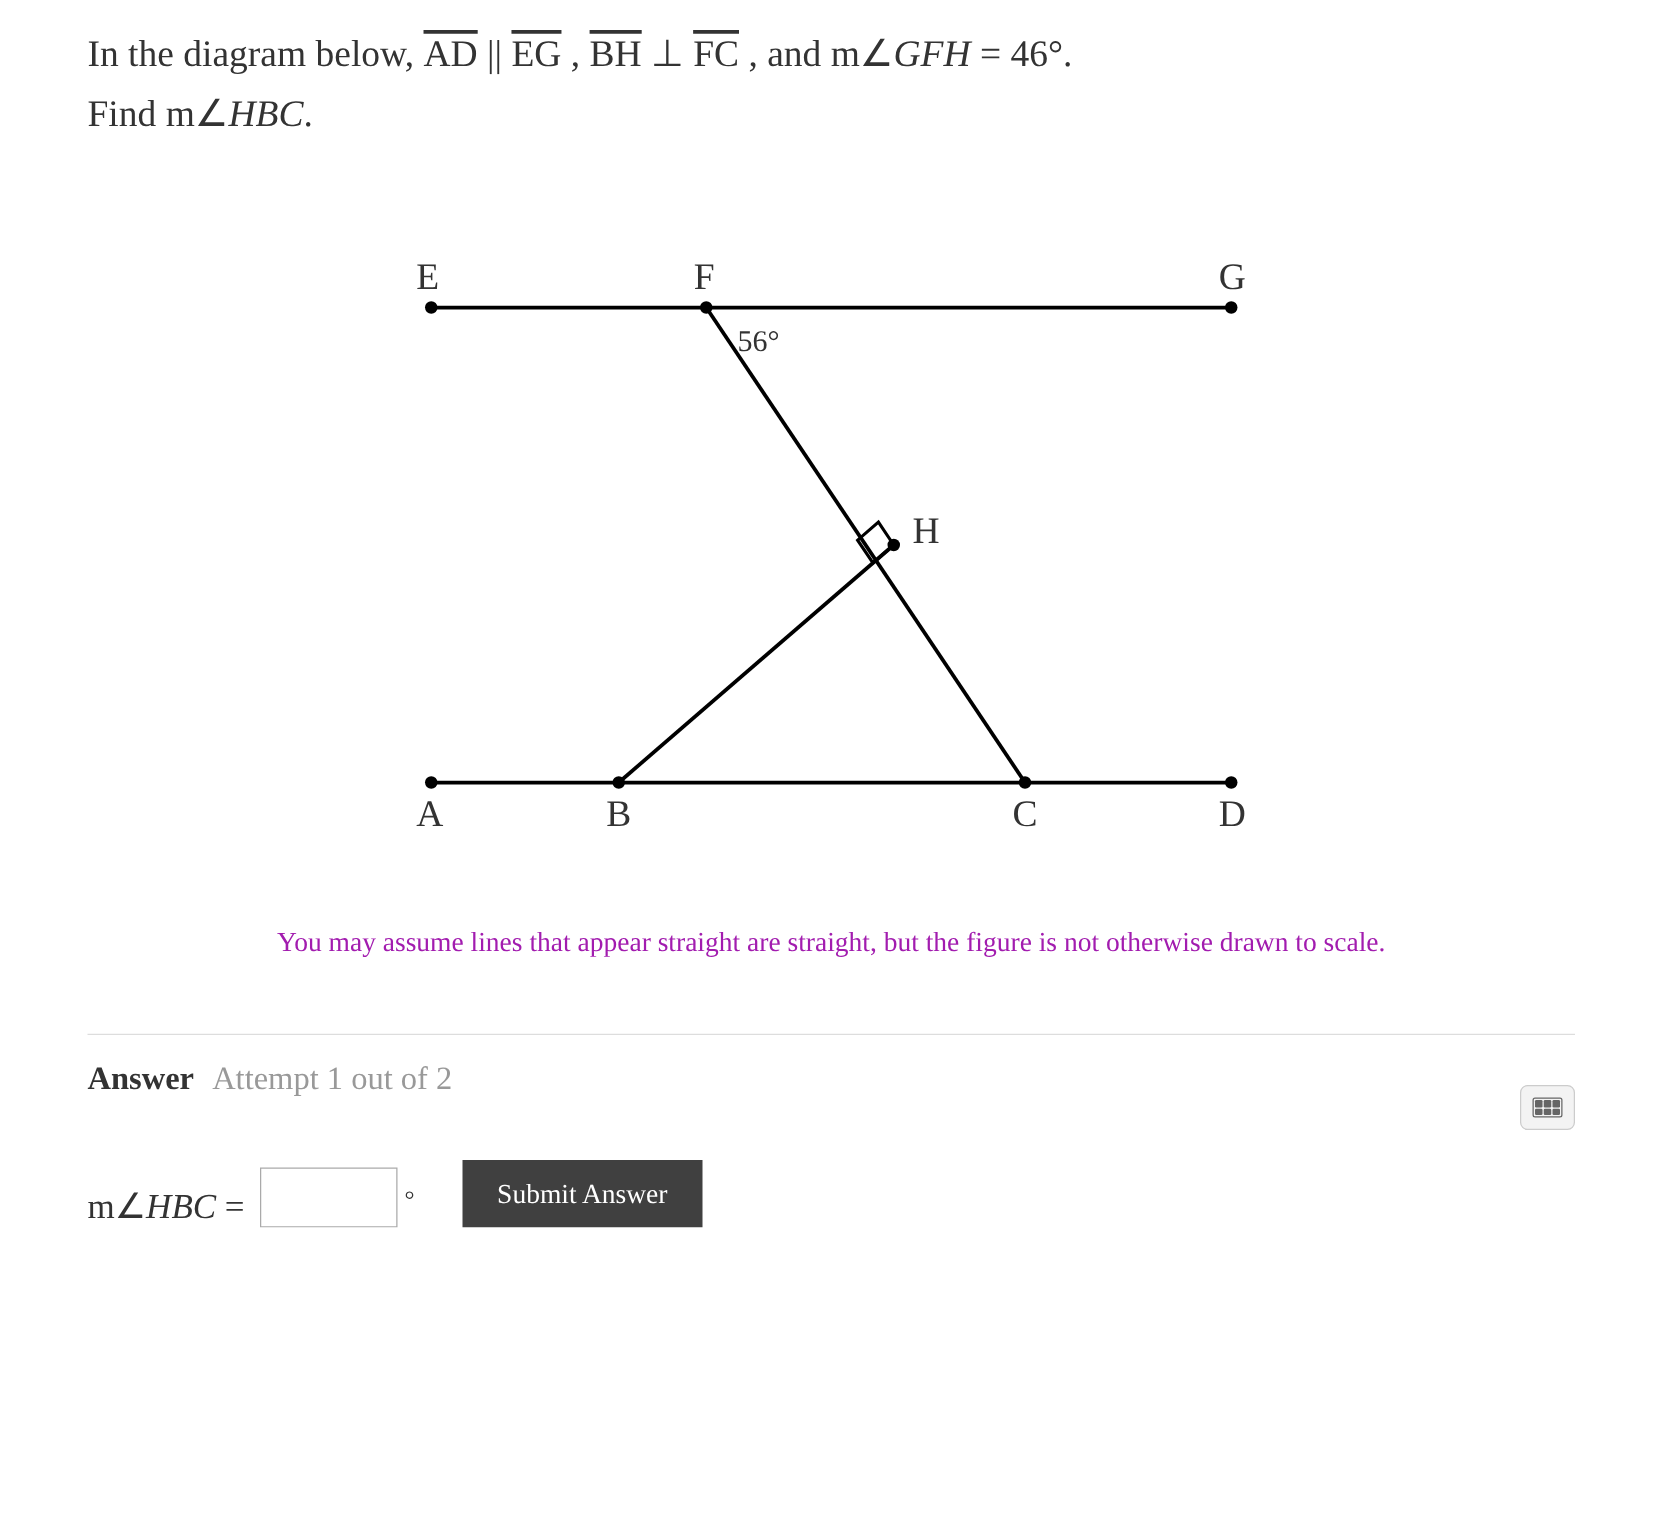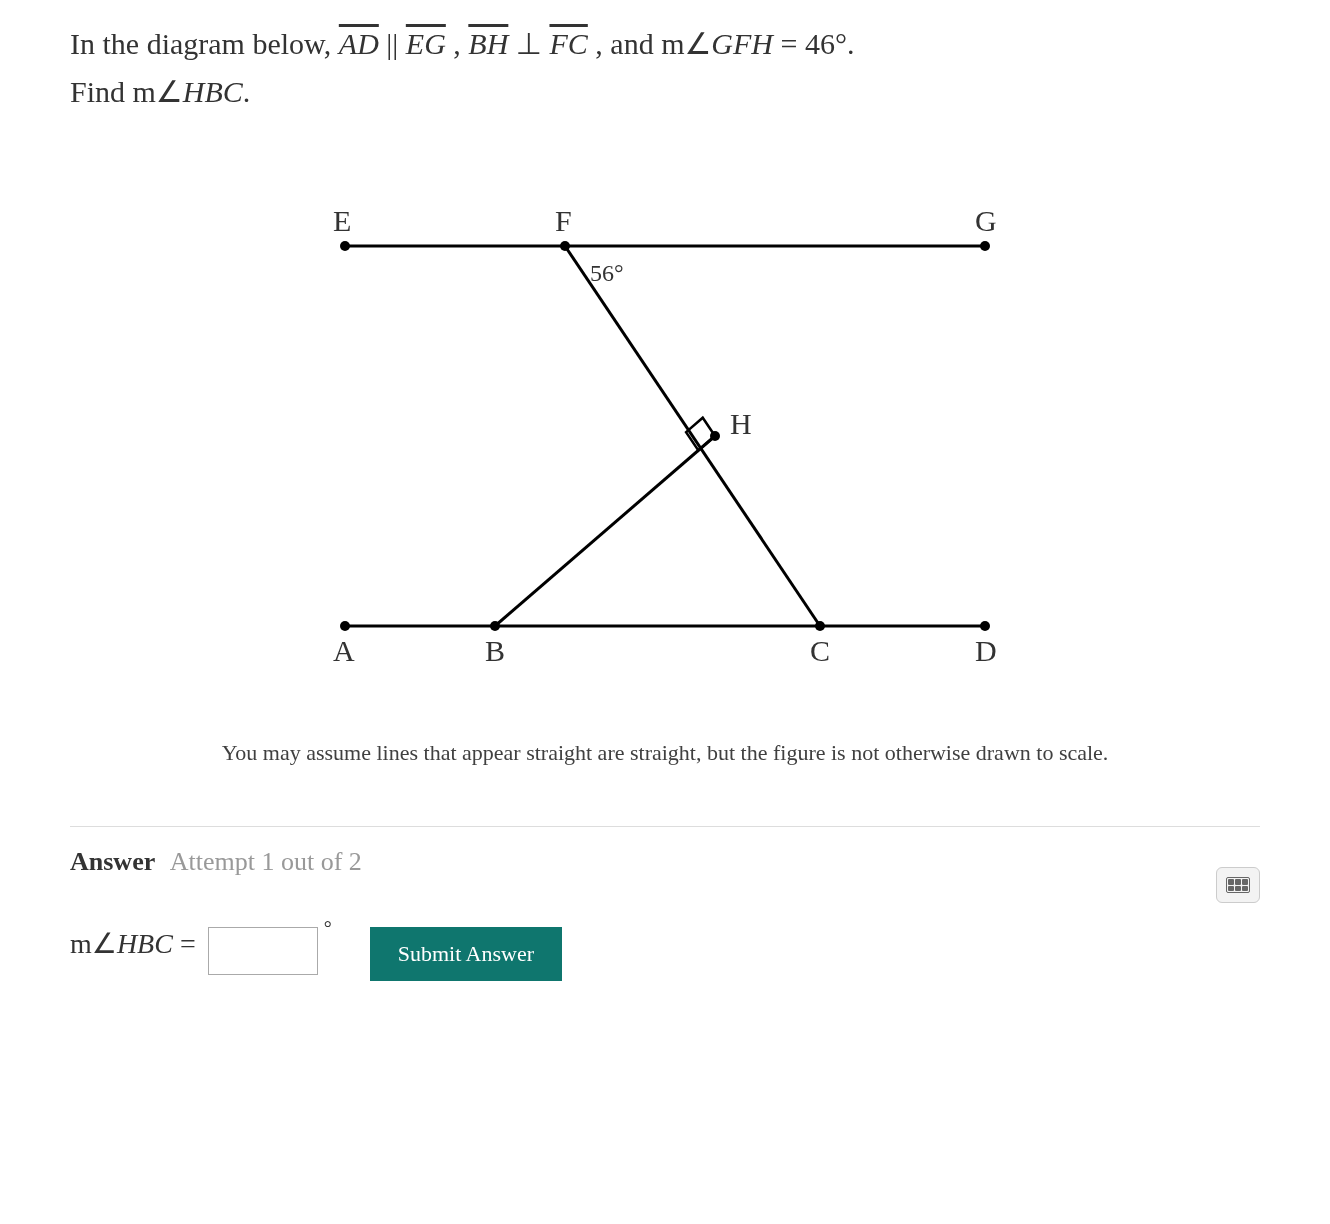--- a/index.html
+++ b/index.html
@@ -16,21 +16,20 @@
     width: 1260px;
   }
   .problem-text {
     font-size: 30px;
     line-height: 1.6;
     color: #333;
     margin-bottom: 40px;
   }
   .overline {
     text-decoration: overline;
-    font-style: italic;
     font-family: 'Times New Roman', serif;
   }
   .math-it {
     font-style: italic;
     font-family: 'Times New Roman', serif;
   }
   .parallel {
     font-family: 'Times New Roman', serif;
   }
   .perp {
@@ -40,21 +39,21 @@
     width: 100%;
     display: flex;
     justify-content: center;
     margin: 60px 0 40px 0;
   }
   .diagram {
     position: relative;
   }
   .disclaimer {
     text-align: center;
-    color: #404040;
+    color: #a21caf;
     font-size: 22px;
     margin: 40px 0 60px 0;
   }
   .answer-section {
     border-top: 1px solid #ddd;
     padding-top: 20px;
     margin-top: 20px;
   }
   .answer-header {
     font-size: 26px;
@@ -64,21 +63,21 @@
     font-weight: bold;
     color: #333;
   }
   .attempt {
     color: #999;
     font-weight: normal;
     margin-left: 8px;
   }
   .answer-row {
     display: flex;
-    align-items: flex-start;
+    align-items: flex-end;
     gap: 12px;
     font-size: 28px;
   }
   .answer-expr {
     font-family: 'Times New Roman', serif;
   }
   .answer-input {
     width: 110px;
     height: 48px;
     border: 1px solid #aaa;
@@ -86,21 +85,21 @@
     padding: 4px 8px;
     text-align: center;
   }
   .deg {
     font-size: 20px;
     position: relative;
     top: -10px;
     left: -6px;
   }
   .submit-btn {
-    background: #0f766e;
+    background: #404040;
     color: #fff;
     border: none;
     font-size: 22px;
     padding: 14px 28px;
     cursor: pointer;
     font-family: Georgia, serif;
     margin-left: 20px;
   }
   .keypad-btn {
     position: absolute;

